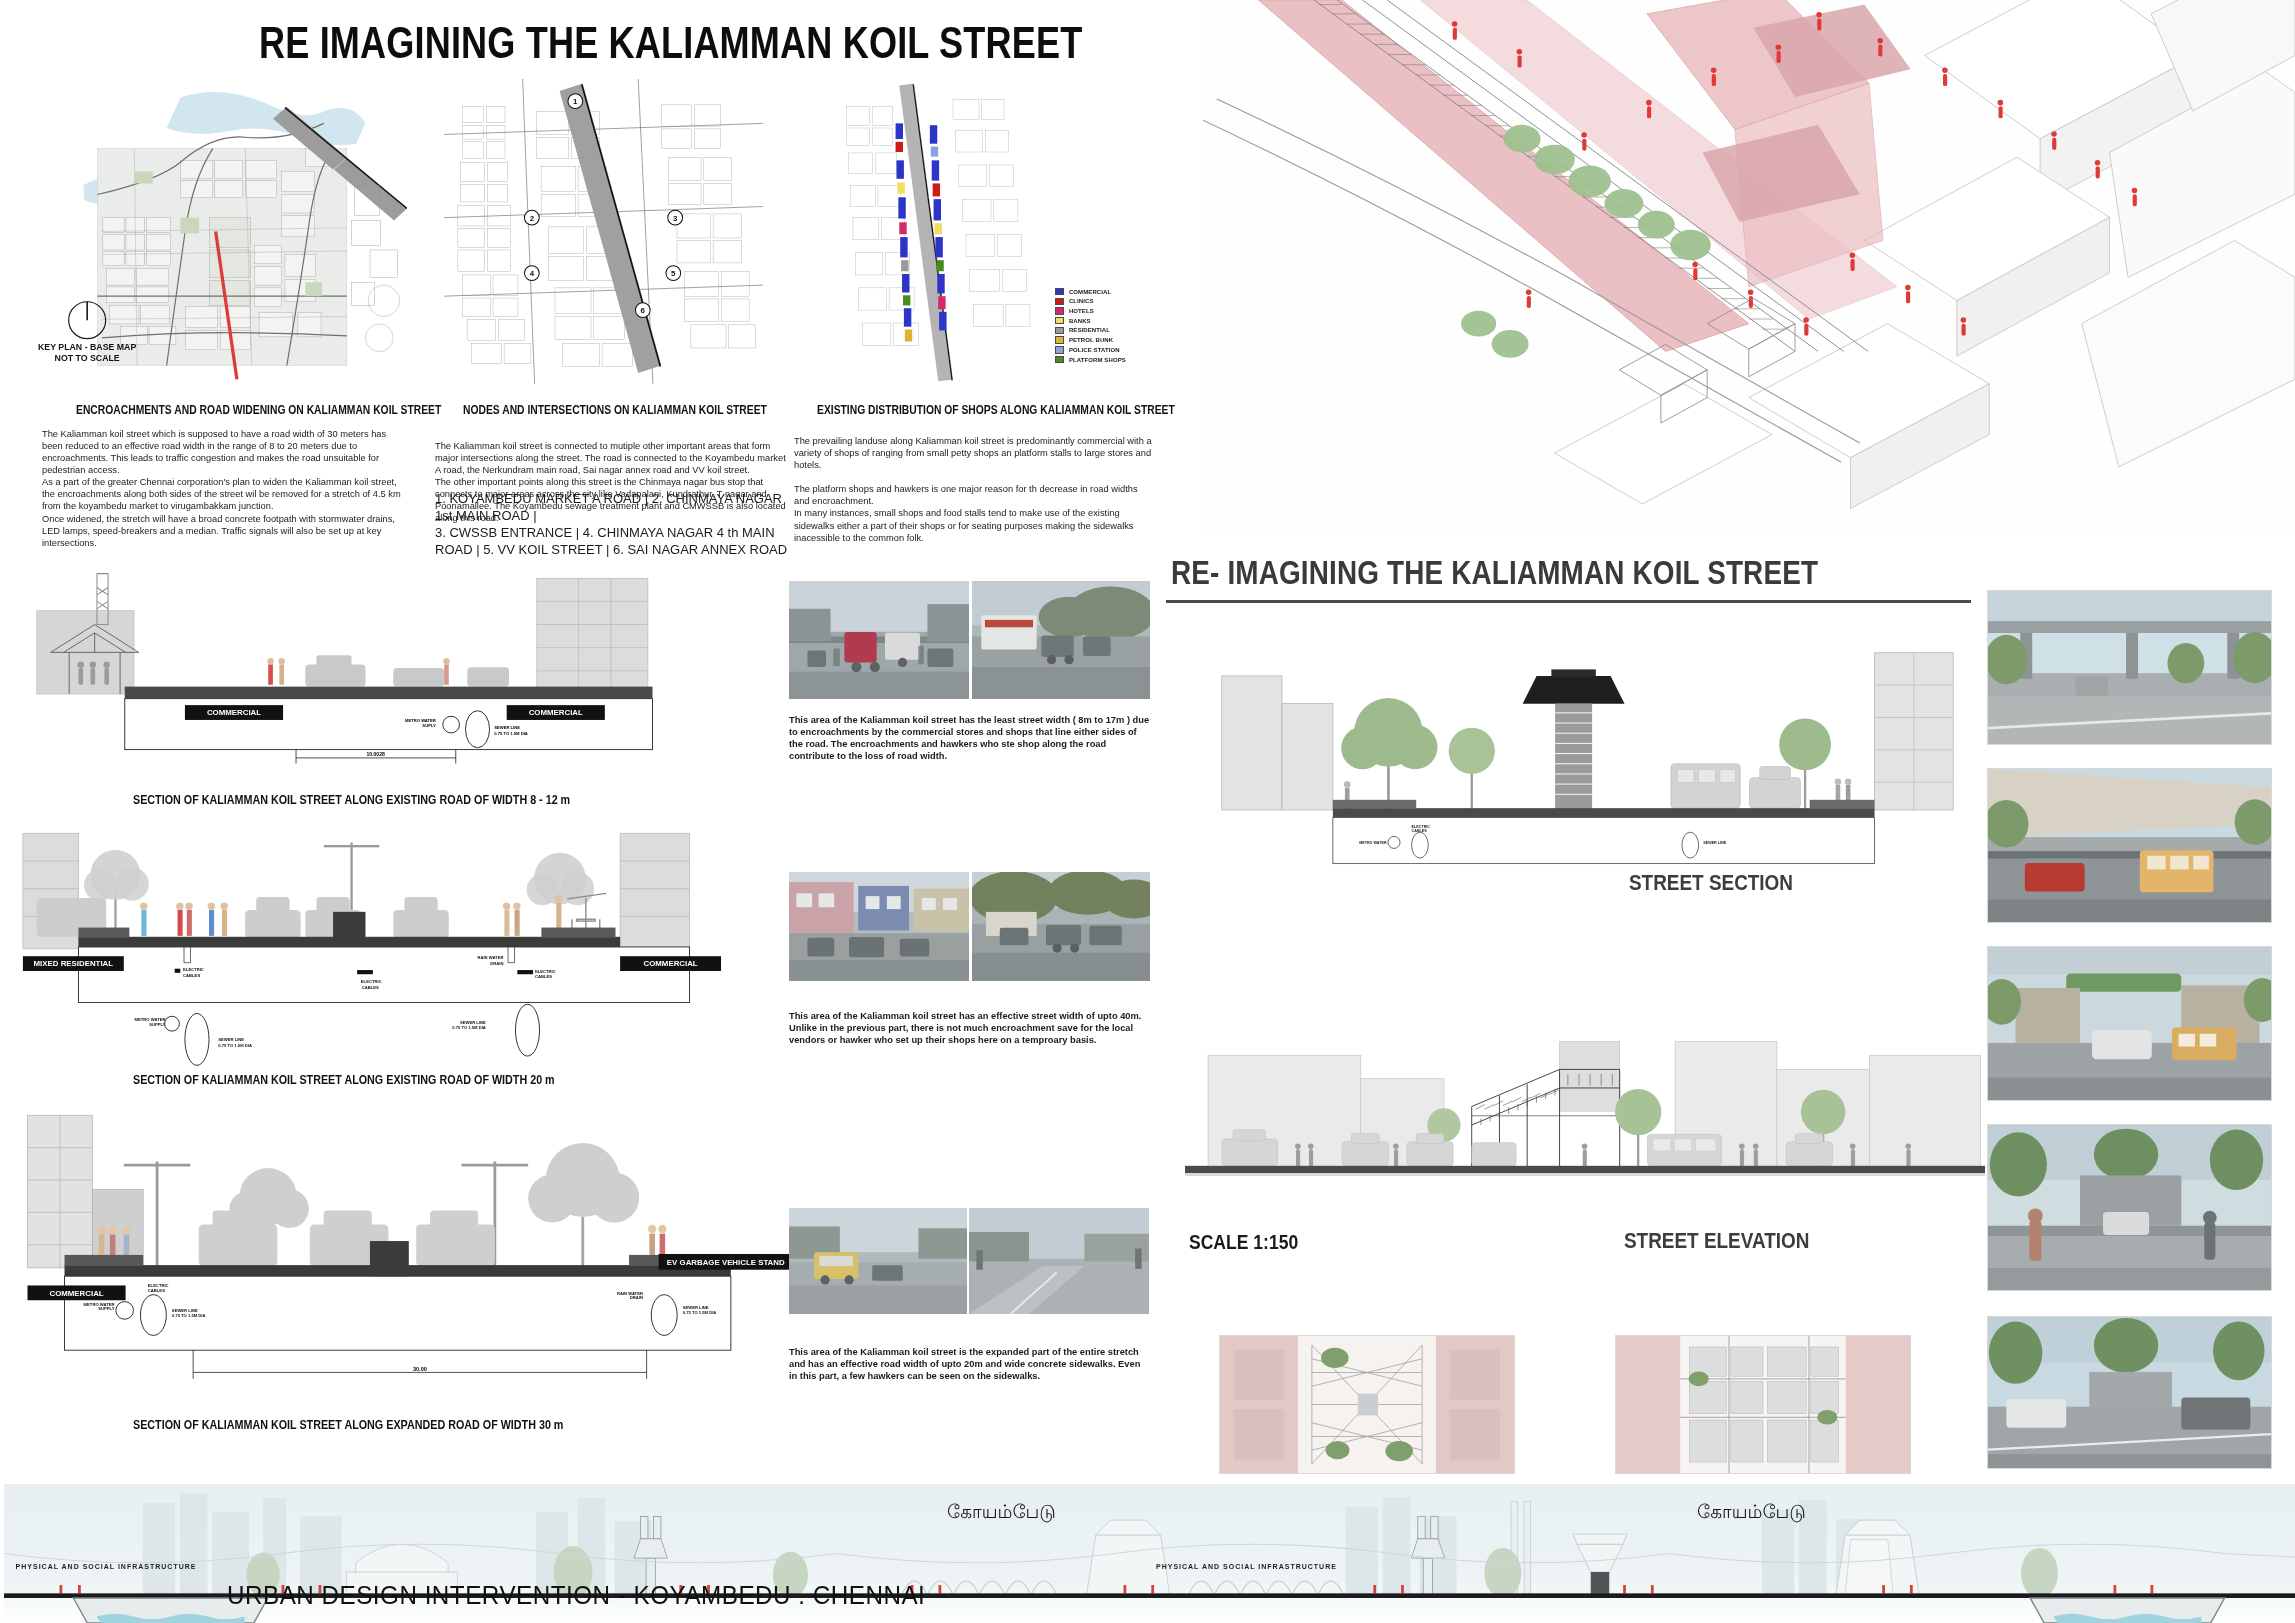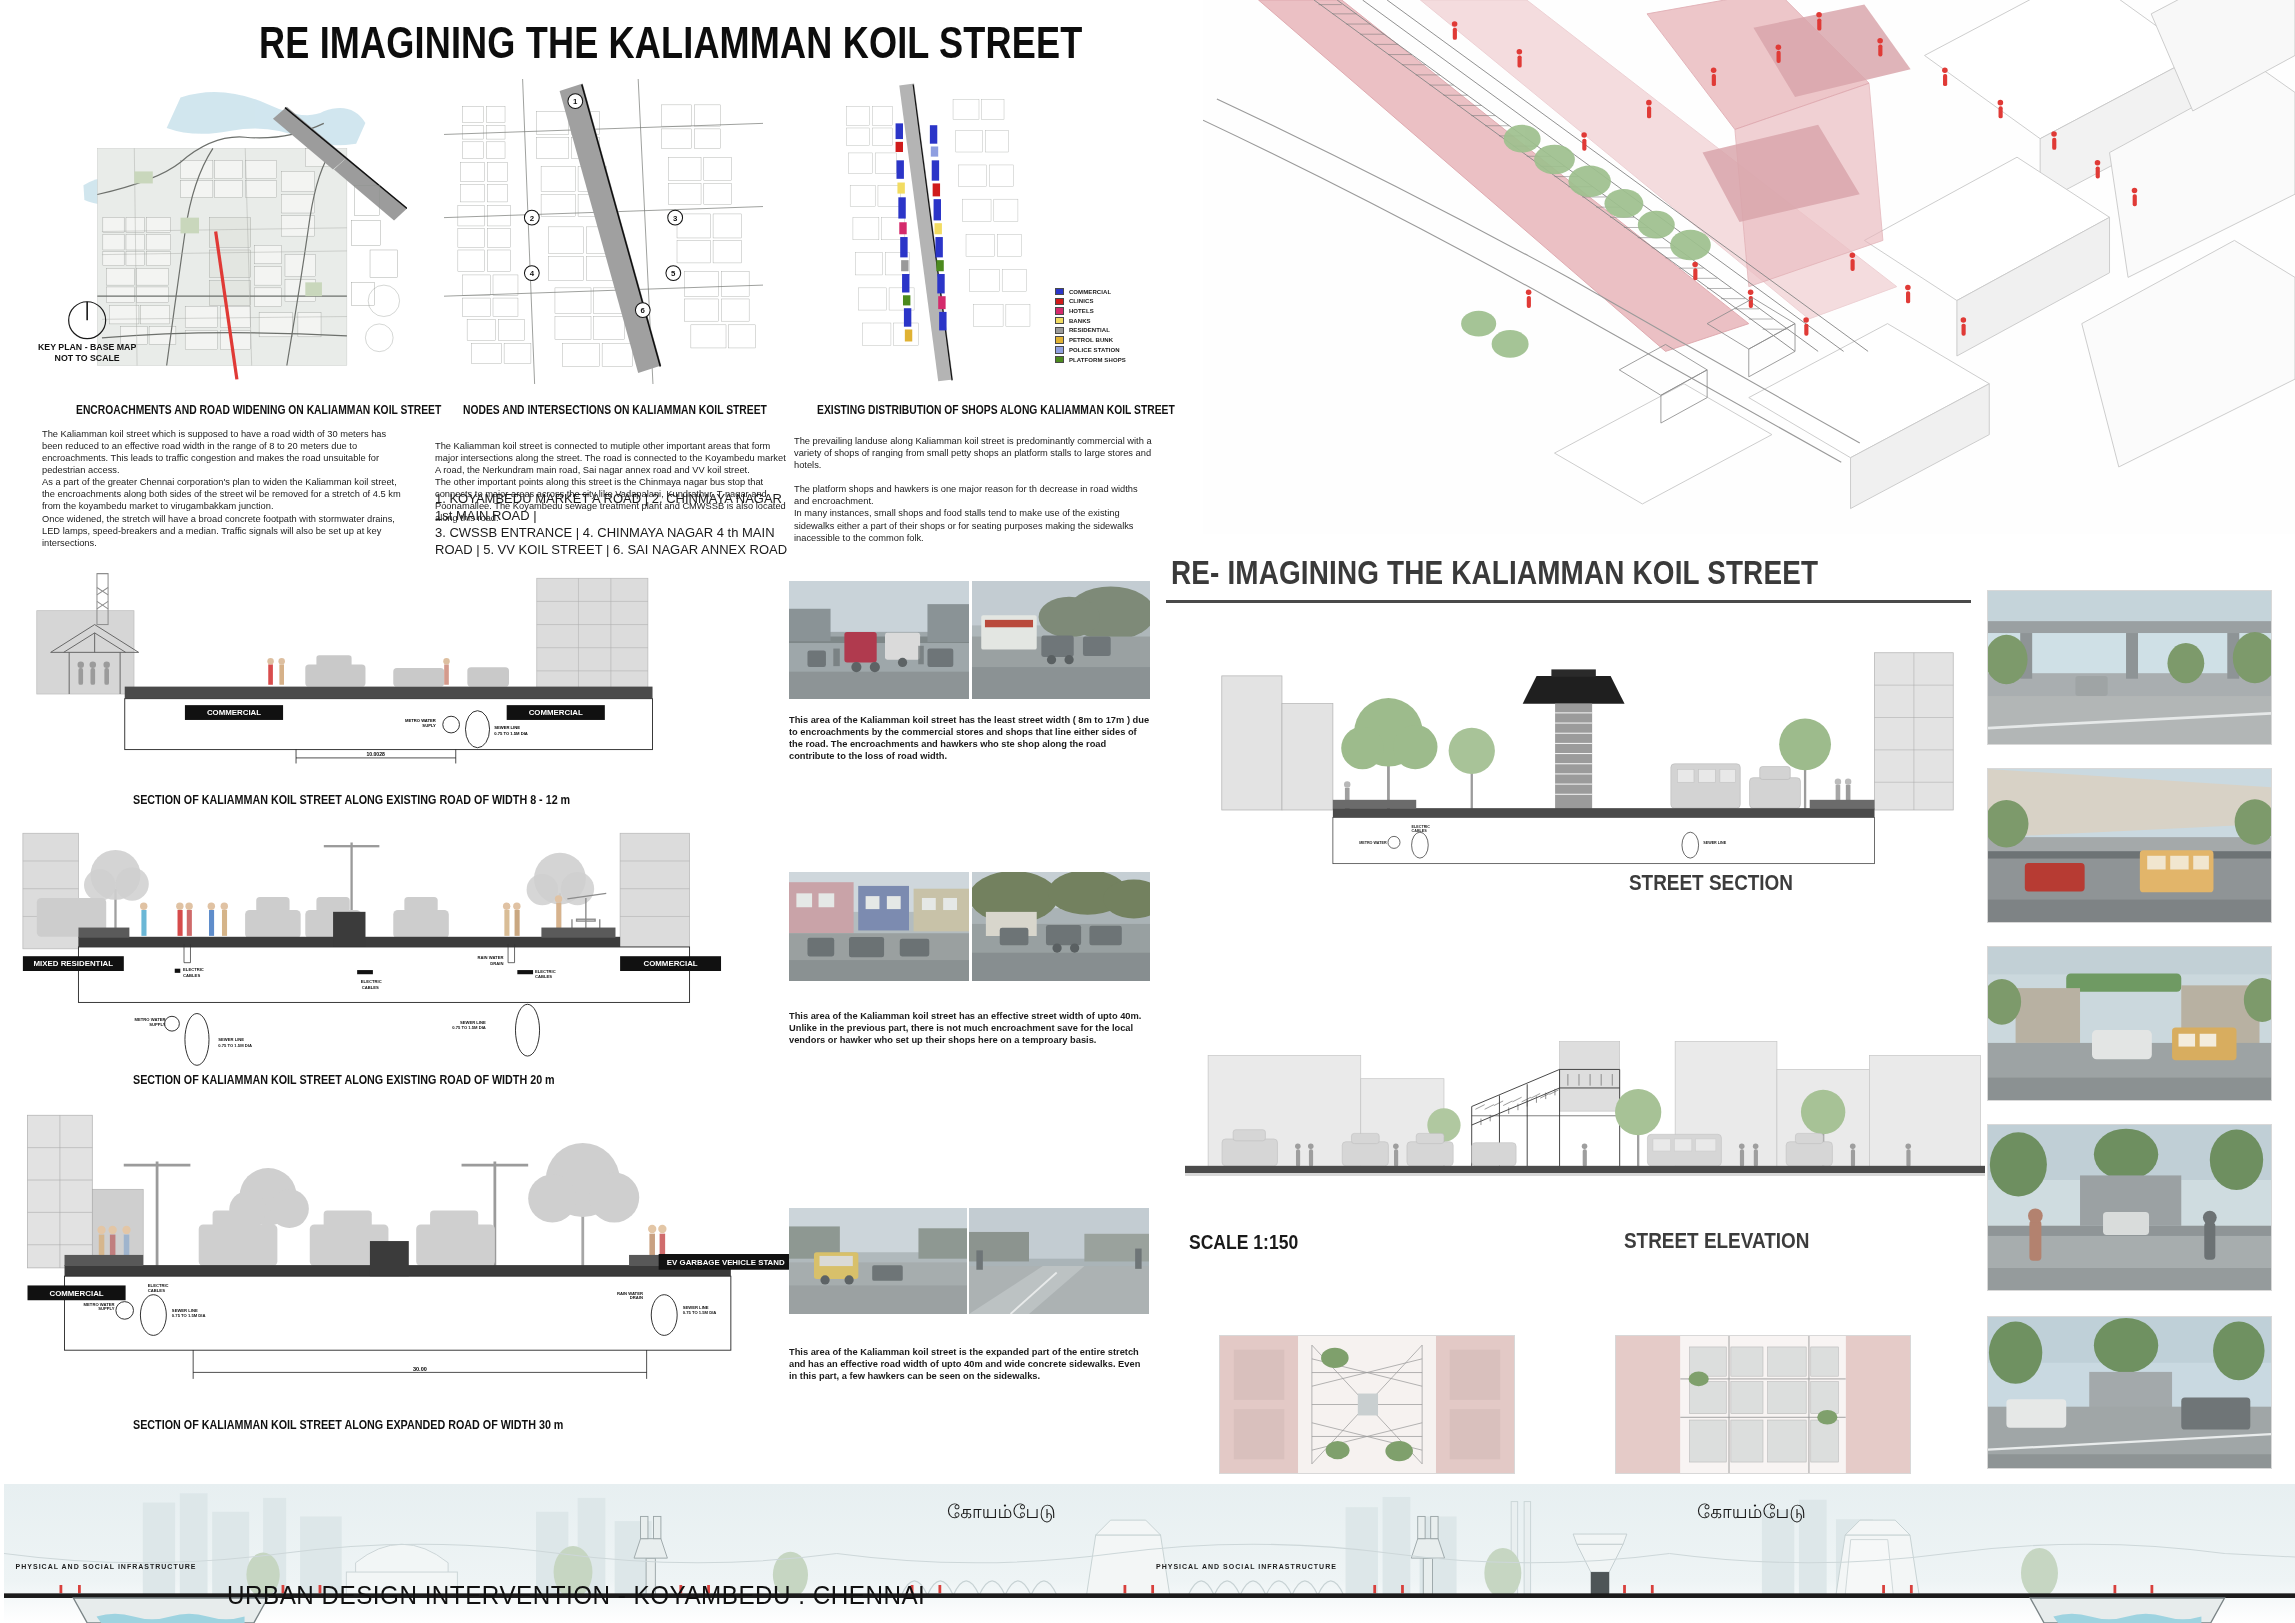--- a/index.html
+++ b/index.html
@@ -1006,21 +1006,21 @@
       <path d="M0 230 L160 126 L250 126 L130 230 Z" fill="#bcc2c3"></path>
       <g stroke="#e8eaea" stroke-width="4" fill="none">
           <path d="M90 230 L190 140"></path>
         </g>
       <g fill="#6e7577">
           <rect x="16" y="92" width="14" height="42"></rect>
           <rect x="360" y="88" width="14" height="44"></rect>
         </g>
     </svg>
   </div>
-  <div class="abs body-txt bold" style="left:789px; top:1346px; width:361px;">This area of the Kaliamman koil street is the expanded part of the entire stretch and has an effective road width of upto 40m and wide concrete sidewalks. Even in this part, a few hawkers can be seen on the sidewalks.</div>
+  <div class="abs body-txt bold" style="left:789px; top:1346px; width:361px;">This area of the Kaliamman koil street is the expanded part of the entire stretch and has an effective road width of upto 20m and wide concrete sidewalks. Even in this part, a few hawkers can be seen on the sidewalks.</div>
 
   <div class="secbox" style="left:1194px; top:625px; width:787px; height:259px;">
     <svg class="sec-svg" viewBox="0 0 1700 560" preserveAspectRatio="none">
       <rect width="1700" height="560" fill="#fff"></rect>
 
       <g fill="#e3e3e3" stroke="#b4b4b4" stroke-width="1.6">
         <rect x="60" y="110" width="130" height="290"></rect>
         <rect x="190" y="170" width="110" height="230"></rect>
         <rect x="1470" y="60" width="170" height="340"></rect>
       </g>

